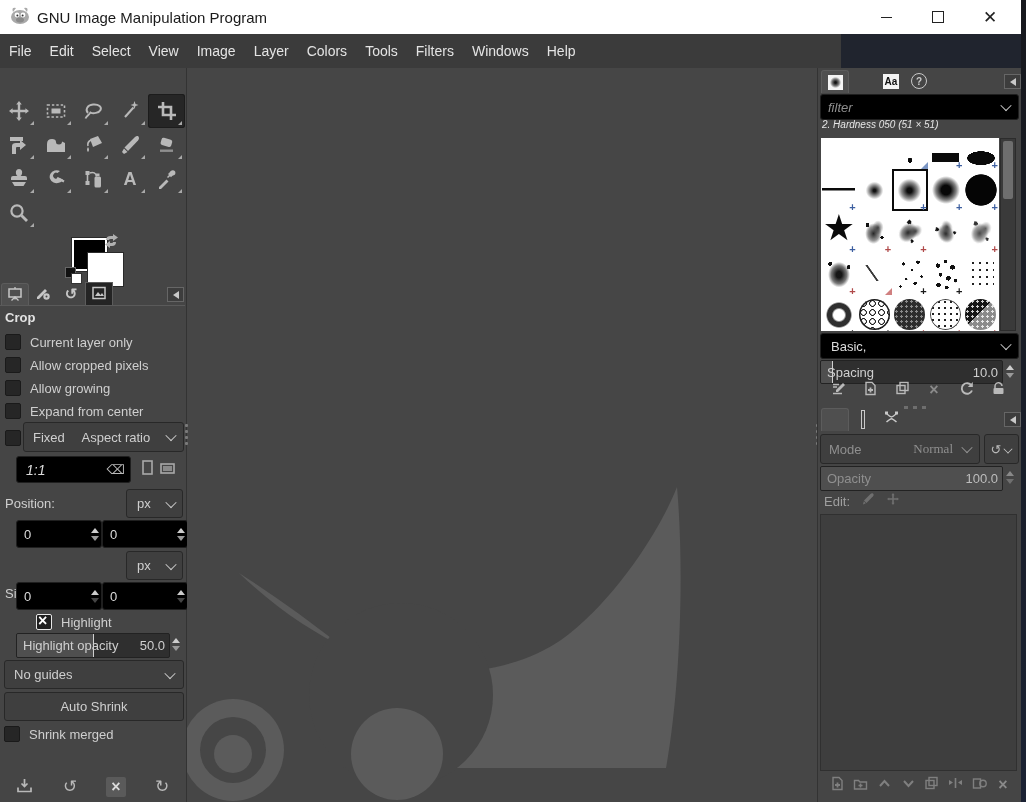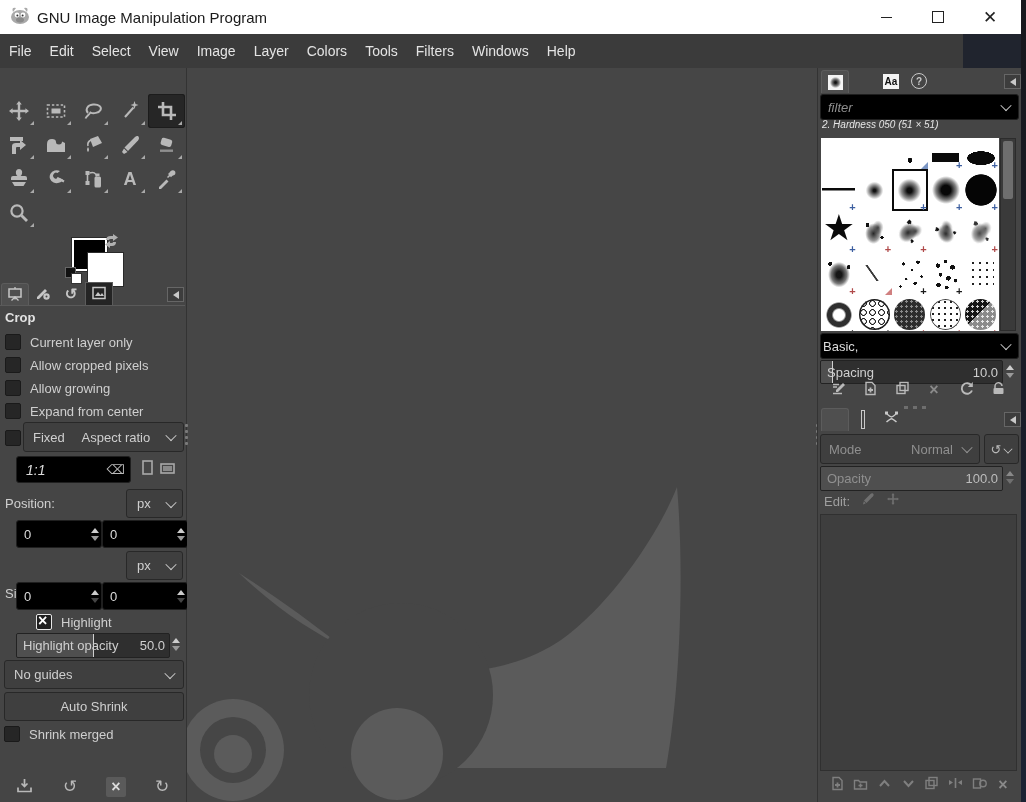--- a/index.html
+++ b/index.html
@@ -10,21 +10,21 @@
   
   #titlebar{left:0;top:0;width:1021px;height:34px;background:#ffffff;display:flex;align-items:center;}
   #titlebar .apptitle{color:#1a1a1a;font-size:15px;margin-left:6px;}
   #winctl{position:absolute;right:5px;top:0;height:34px;display:flex;}
   .wbtn{width:52px;height:34px;display:flex;align-items:center;justify-content:center;}
   .min-glyph{width:11px;height:0;border-top:1.5px solid #222;}
   .max-glyph{width:10px;height:10px;border:1.4px solid #222;}
   .close-glyph{font-size:17px;color:#222;line-height:1;}
   #wilber-sm{margin-left:9px;}
   
-  #menubar{left:0;top:34px;width:963px;height:34px;background:#3b3b3b;display:flex;align-items:flex-end;border-bottom:1px solid #f9a8d4;}
+  #menubar{left:0;top:34px;width:841px;height:34px;background:#3b3b3b;display:flex;align-items:flex-end;border-bottom:1px solid #f9a8d4;}
   .menu-item{padding:0 9px;color:#e4e4e4;font-size:14px;line-height:33px;cursor:default;}
   
   #main{left:0;top:68px;width:1021px;height:734px;background:#454545;}
   #edge-strip{left:1021px;top:0;width:5px;height:802px;background:linear-gradient(#17181d,#1b2233);}
   
   #left-panel{left:0;top:0;width:186px;height:734px;background:#454545;border-right:1px solid #333;}
   #toolbox{left:0;top:26px;width:185px;display:grid;grid-template-columns:repeat(5,37px);grid-auto-rows:34px;}
   .tool{display:flex;align-items:center;justify-content:center;position:relative;border-radius:3px;}
   .tool.sel{background:#262626;box-shadow:0 0 0 1px #1c1c1c inset;}
   .tool::after{content:"";position:absolute;right:3px;bottom:3px;border-style:solid;border-width:0 0 4px 4px;border-color:transparent transparent #a9a9a9 transparent;}
@@ -666,21 +666,21 @@
         <div class="bcell">
           <div class="bk k-galaxy"></div>
           <span class="mk red">+</span>
         </div>
       </div>
     <div id="brush-scroll" class="abs">
         <span id="brush-thumb"></span>
       </div>
 
     <div id="basic-dd" class="entry abs">
-      <span style="margin-left:2px;">Basic,</span>
+      <span style="margin-left:10px;">Basic,</span>
       <span class="chev" style="margin-left:auto;margin-right:8px;"></span>
     </div>
 
     <div id="spacing-row" class="abs">
       <div class="slider" style="flex:1;height:22px;">
         <span class="fill" style="width: 6%;"></span>
         <span class="lab">Spacing</span>
         <span class="val">10.0</span>
       </div>
       <span class="spins" style="height:22px;">
@@ -746,21 +746,21 @@
             </svg></span>
         </div>
       </div>
     <div id="layer-pm" class="pm-btn">
         <span class="pm-tri"></span>
       </div>
 
     <div id="mode-row" class="abs" style="display:flex;gap:4px;">
       <div class="btn" style="width:158px;height:28px;">
         <span class="gray-txt" style="margin-left:8px;">Mode</span>
-        <span class="gray-txt" style="margin-left:auto;">Normal</span>
+        <span class="gray-txt" style="margin-left:auto;font-family:Liberation Serif, serif;">Normal</span>
         <span class="chev" style="margin:0 8px 0 10px;opacity:.6;"></span>
       </div>
       <div class="btn" style="width:33px;height:28px;justify-content:center;gap:3px;">
         <span style="color:#b9b9b9;font-size:13px;">↺</span>
         <span class="chev" style="transform:rotate(45deg) scale(.8);"></span>
       </div>
     </div>
 
     <div id="opacity-row" class="abs">
       <div class="slider" style="flex:1;height:23px;">

